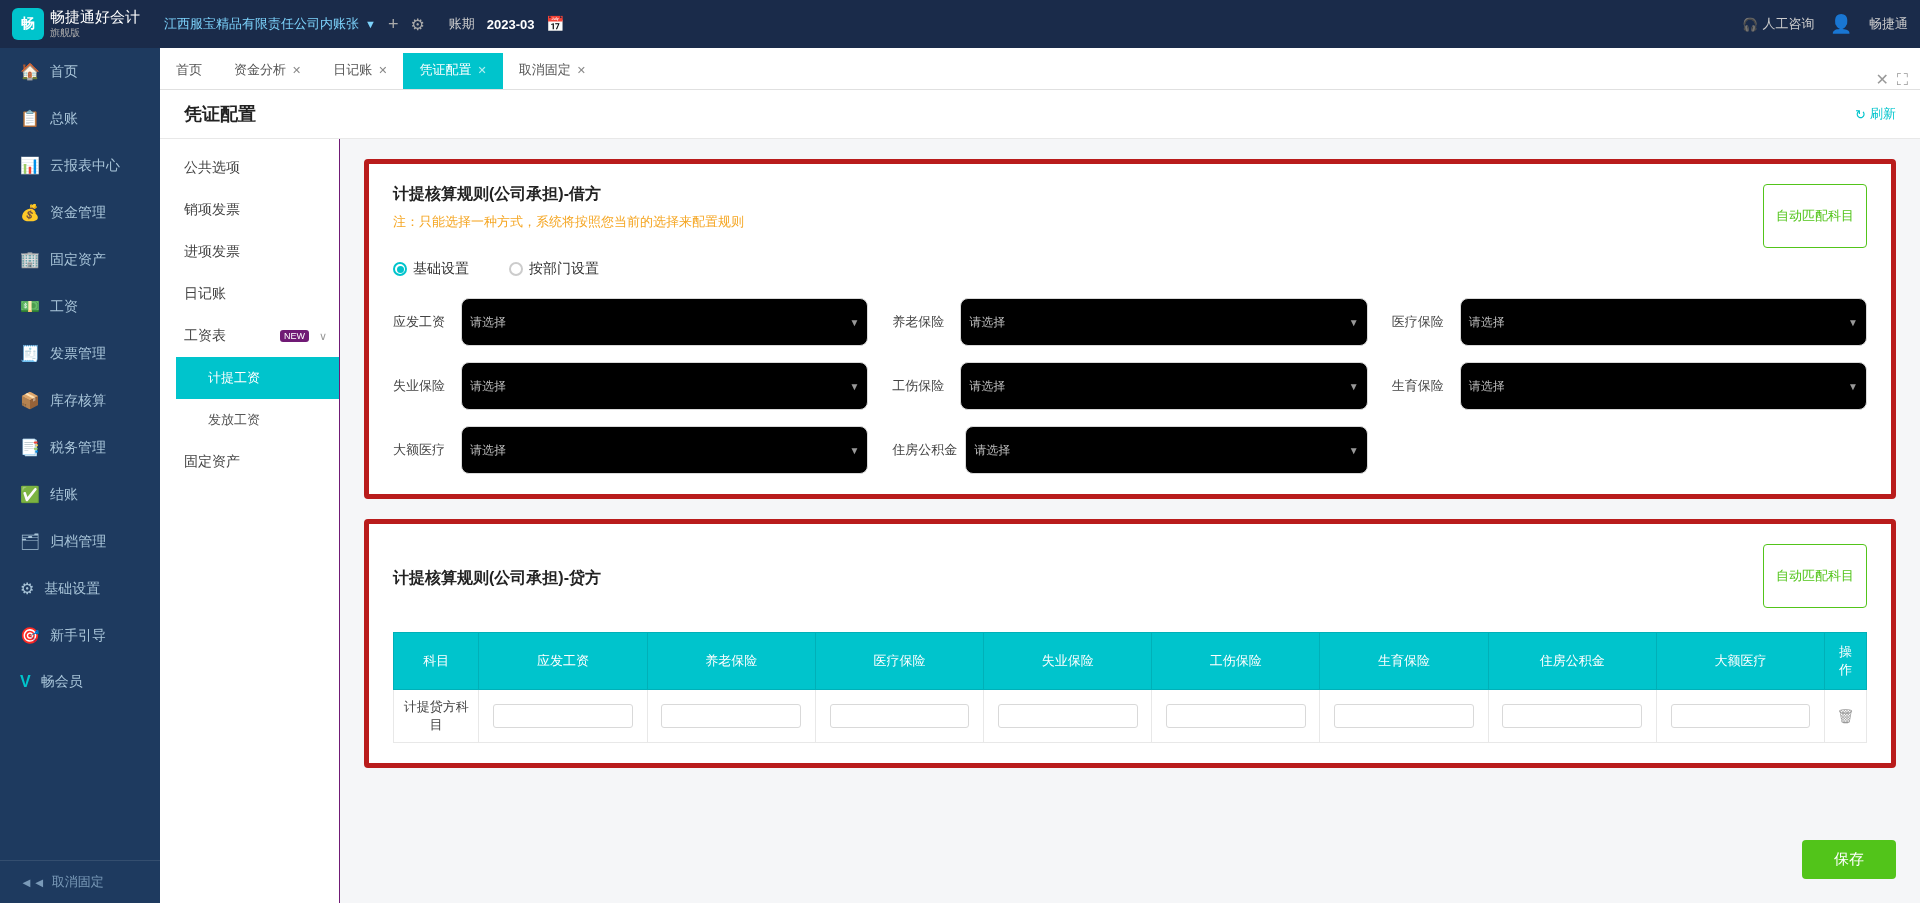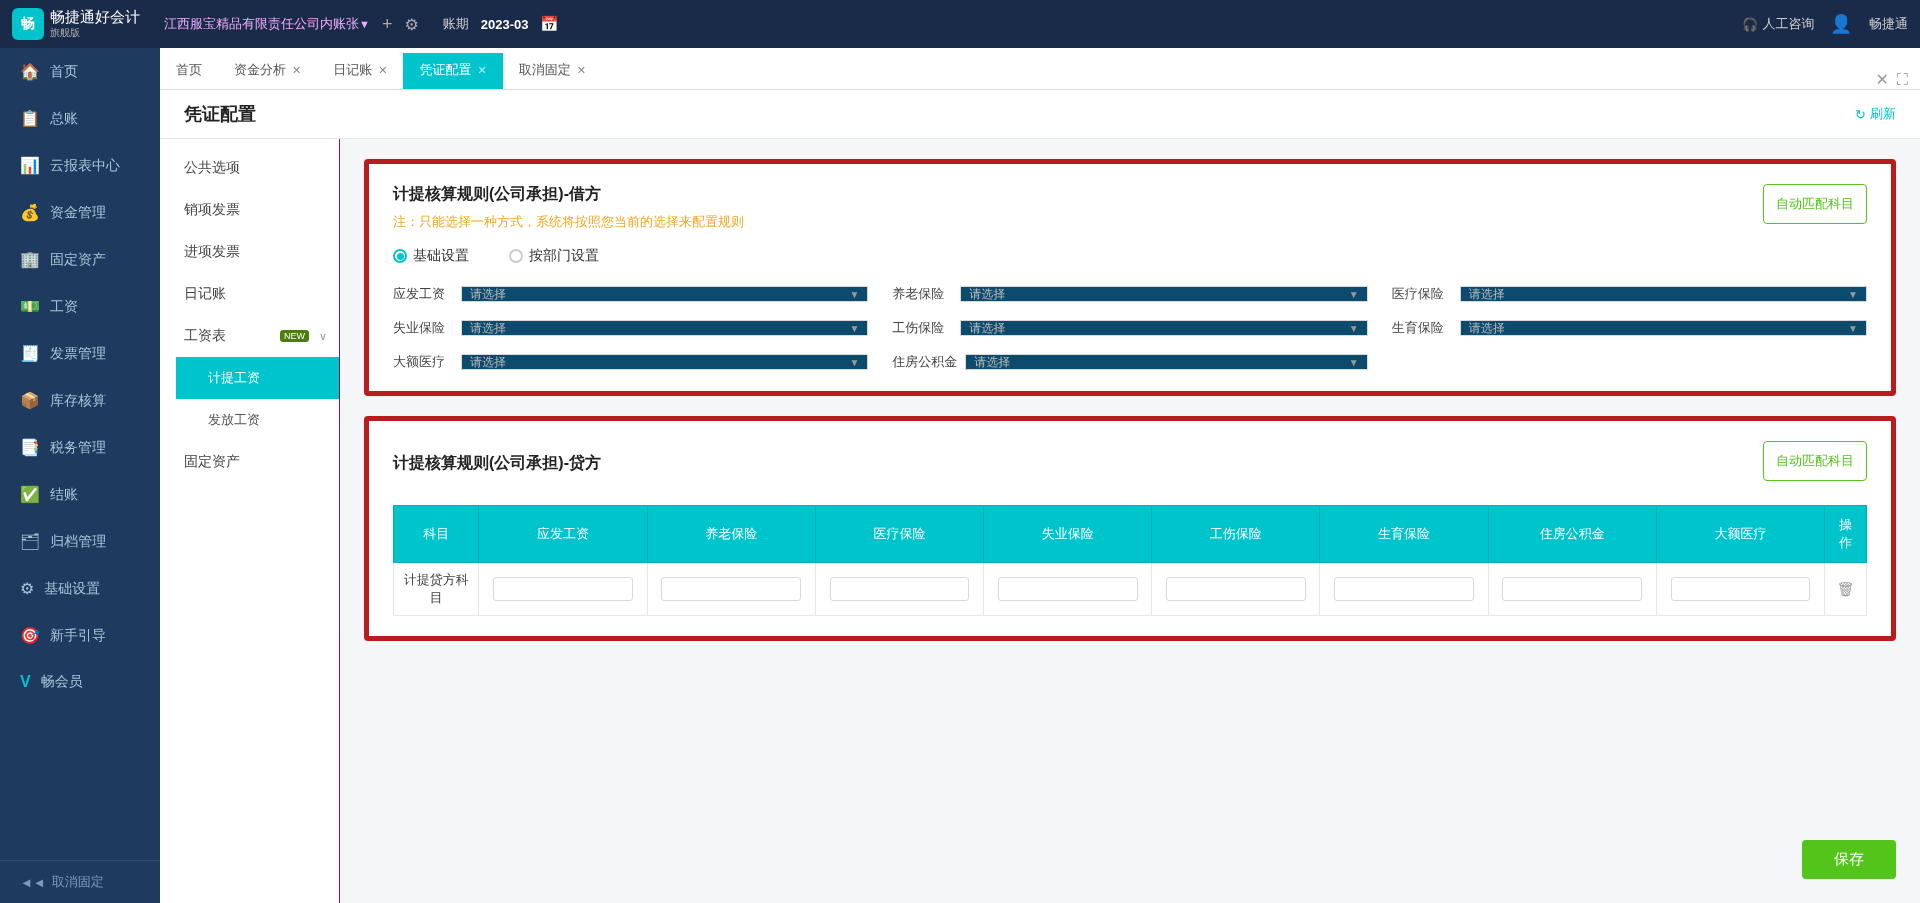--- a/index.html
+++ b/index.html
@@ -167,21 +167,21 @@
       font-size: 14px;
       color: #444;
       cursor: pointer;
       position: relative;
     }
     .left-nav-item.active {
       background: #00c4cc;
       color: white;
     }
     .left-nav-item .new-badge {
-      background: #4d7c0f;
+      background: #701a75;
       color: white;
       font-size: 9px;
       padding: 1px 4px;
       border-radius: 3px;
       position: absolute;
       right: 30px;
       top: 50%;
       transform: translateY(-50%);
     }
     .left-nav-item .arrow {
@@ -261,38 +261,38 @@
       display: flex; align-items: center; gap: 8px;
     }
     .form-label {
       font-size: 13px;
       color: #444;
       white-space: nowrap;
       min-width: 60px;
     }
     .form-select {
       flex: 1;
-      height: 16px;
+      height: 48px;
       border: 1px solid #d9d9d9;
-      border-radius: 0;
+      border-radius: 8px;
       padding: 0 8px;
       font-size: 13px;
       color: #bbb;
-      background: #0c4a6e;
+      background: #000000;
       display: flex; align-items: center; justify-content: space-between;
       cursor: pointer;
     }
     .form-select .arrow { color: #999; font-size: 10px; }
 
     
     .auto-match-btn {
       border: 1px solid #52c41a;
       color: #52c41a;
       background: white;
-      padding: 10px 12px;
+      padding: 22px 12px;
       border-radius: 4px;
       font-size: 13px;
       cursor: pointer;
       float: right;
       margin-bottom: 12px;
     }
 
     
     .data-table {
       width: 100%;
@@ -351,21 +351,21 @@
 <body>
 
 <div class="top-bar">
   <div class="logo-area">
     <div class="logo-icon">畅</div>
     <div>
       <div class="logo-text">畅捷通好会计</div>
       <div class="logo-sub">旗舰版</div>
     </div>
   </div>
-  <div style="display:flex;align-items:center;color:#f0abfc;font-size:13px;cursor:pointer;">
+  <div style="display:flex;align-items:center;gap:6px;color:#7dd3fc;font-size:13px;cursor:pointer;">
     <span>江西服宝精品有限责任公司内账张</span>
     <span style="font-size:11px;">▼</span>
   </div>
   <span style="color:#aaa;font-size:18px;cursor:pointer;">+</span>
   <span style="color:#aaa;font-size:16px;cursor:pointer;">⚙</span>
   <span class="period-label">账期</span>
   <span class="period-value">2023-03</span>
   <span style="color:#00c4cc;font-size:15px;cursor:pointer;">📅</span>
   <div class="top-bar-actions">
     <span>

